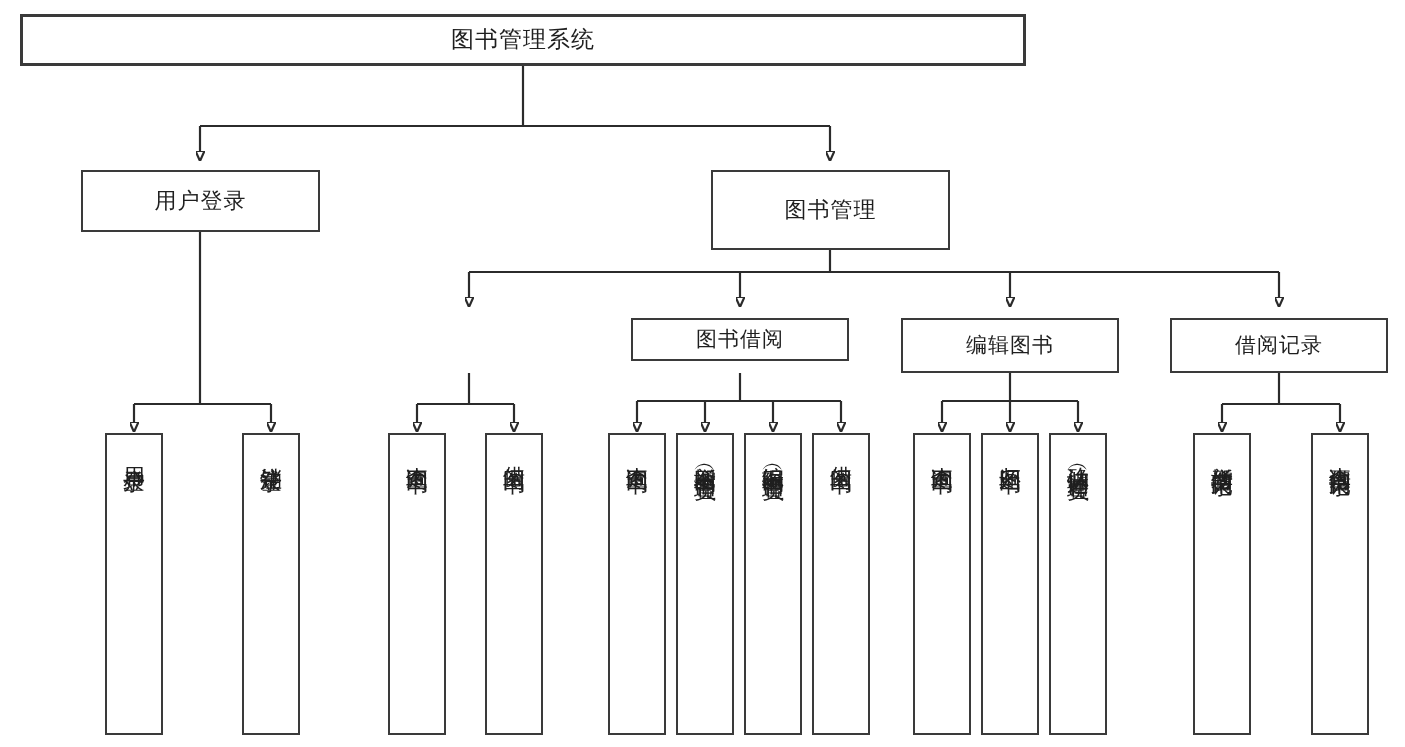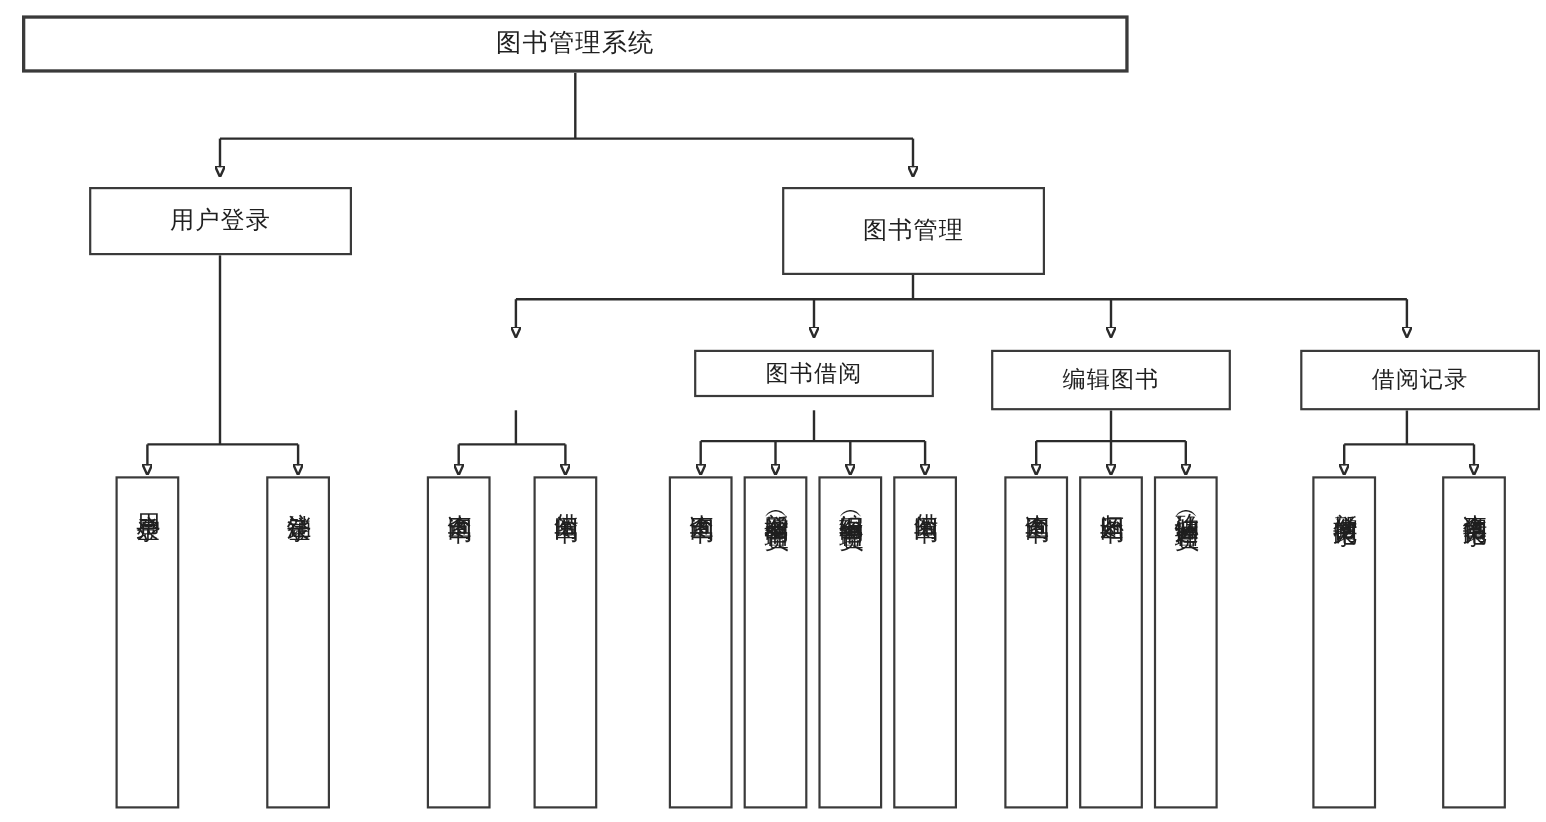--- a/index.html
+++ b/index.html
@@ -129,21 +129,21 @@
 
 
   <div class="node lvl3" style="left:631px;top:318px;width:218px;height:43px;">
     <span class="lbl">图书借阅</span>
   </div>
 
   <div class="node lvl3" style="left:901px;top:318px;width:218px;height:55px;">
     <span class="lbl">编辑图书</span>
   </div>
 
-  <div class="node lvl3" style="left:1170px;top:318px;width:218px;height:55px;margin-left:12px;">
+  <div class="node lvl3" style="left:1170px;top:318px;width:218px;height:55px;">
     <span class="lbl">借阅记录</span>
   </div>
 
   <div class="node leaf" style="left:105px;top:433px;width:58px;height:302px;">
     <span class="lbl">用户登录</span>
   </div>
 
   <div class="node leaf" style="left:242px;top:433px;width:58px;height:302px;">
     <span class="lbl">注销登录</span>
   </div>

